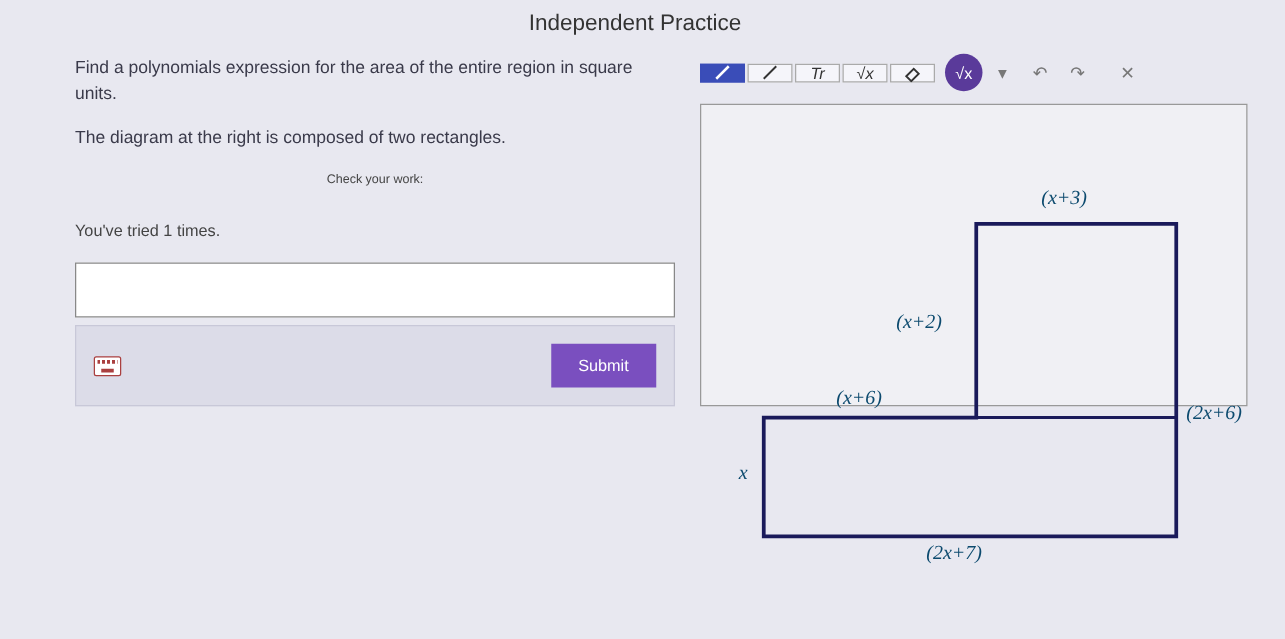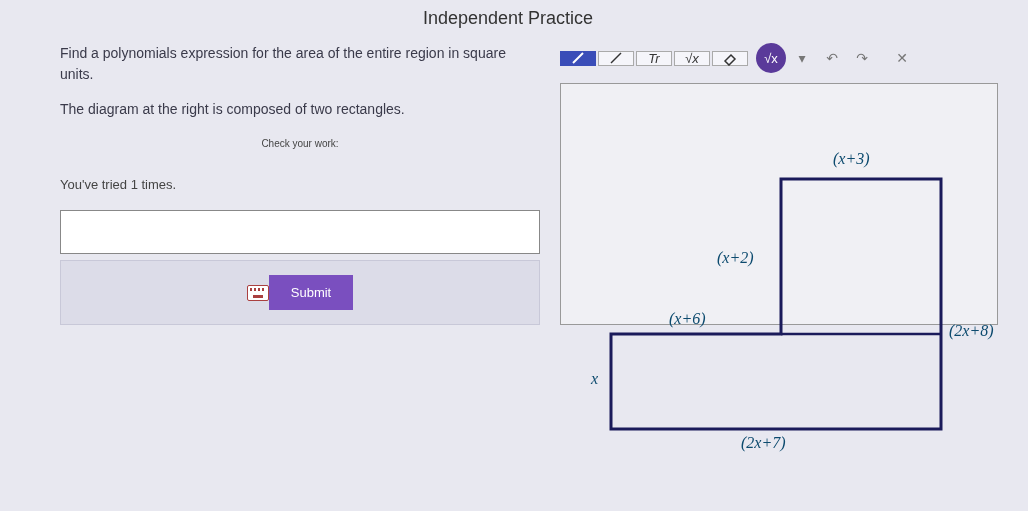--- a/index.html
+++ b/index.html
@@ -57,21 +57,21 @@
       border: 1px solid #888;
       background: #fff;
       padding: 10px 12px;
       font-size: 14px;
       color: #333;
       margin-bottom: 6px;
     }
     .submit-row {
       display: flex;
       align-items: center;
-      justify-content: center;
+      justify-content: space-between;
       background: #dcdce8;
       border: 1px solid #c8c8d8;
       padding: 14px 14px;
     }
     .keyboard-icon {
       width: 22px;
       height: 16px;
       border: 1px solid #aa4040;
       border-radius: 2px;
       position: relative;
@@ -219,18 +219,18 @@
     <div class="canvas">
 
       <svg class="shape" width="440" height="390">
         <path d="M 50 250 L 220 250 L 220 95 L 380 95 L 380 345 L 50 345 Z" fill="none" stroke="#1a1a5a" stroke-width="3"></path>
         <line x1="220" y1="250" x2="380" y2="250" stroke="#1a1a5a" stroke-width="2.5"></line>
       </svg>
 
       <div class="diagram-label" style="left:272px; top:66px;">(x+3)</div>
       <div class="diagram-label" style="left:156px; top:165px;">(x+2)</div>
       <div class="diagram-label" style="left:108px; top:226px;">(x+6)</div>
-      <div class="diagram-label" style="left:388px; top:238px;">(2x+8)</div>
+      <div class="diagram-label" style="left:388px; top:238px;">(2x+6)</div>
       <div class="diagram-label" style="left:30px;  top:286px;">x</div>
       <div class="diagram-label" style="left:180px; top:350px;">(2x+7)</div>
     </div>
   </div>
 </div>
 
 </body></html>

